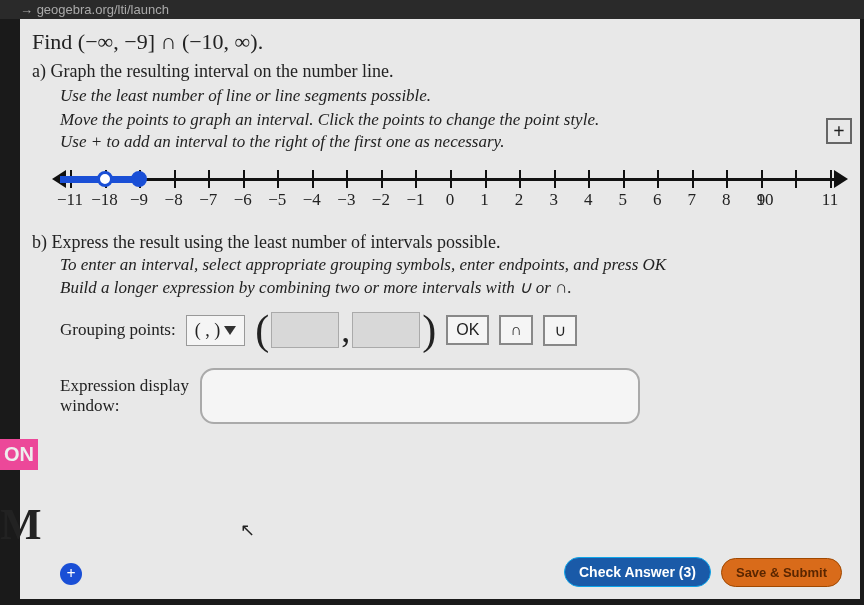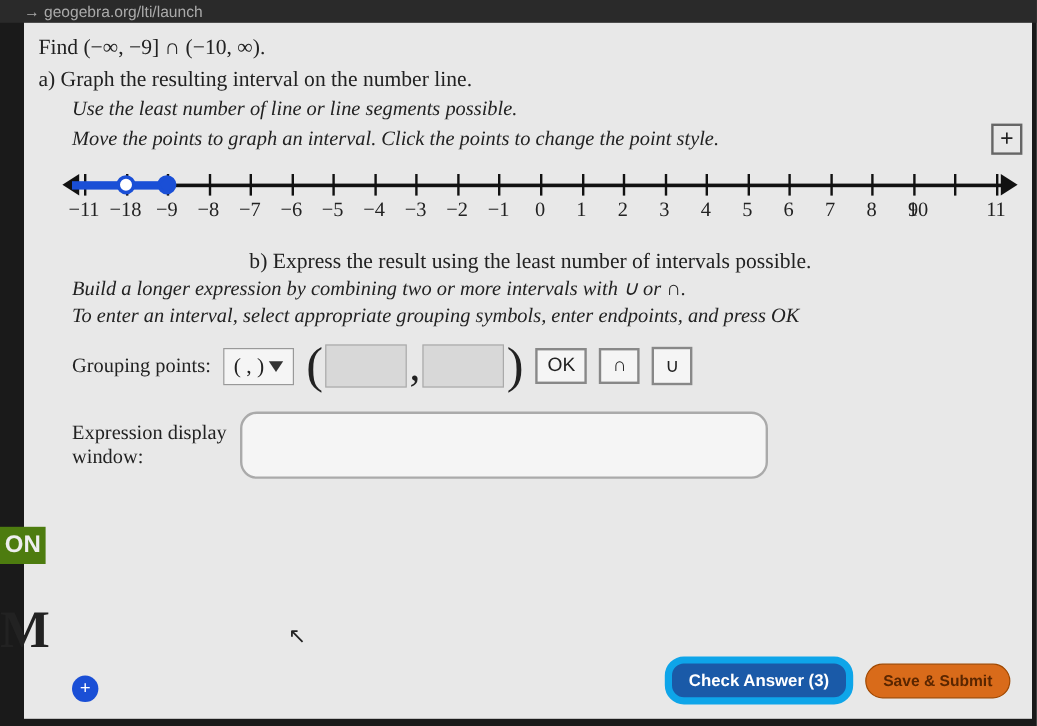--- a/index.html
+++ b/index.html
@@ -20,21 +20,21 @@
     font-size: 13px;
   }
   .page {
     background: #e8e8e8;
     margin-left: 20px;
     width: 840px;
     height: 580px;
     padding: 10px 8px 10px 12px;
     position: relative;
   }
-  .question-title { font-size: 18px; margin-bottom: 6px; }
+  .question-title { font-size: 22px; margin-bottom: 6px; }
   .part-a { font-size: 18px; margin: 4px 0; }
   .instr { font-size: 17px; font-style: italic; margin: 2px 0 2px 28px; }
   .row-plus { display: flex; align-items: center; }
   .plus-box {
     border: 2px solid #666;
     width: 26px; height: 26px;
     display: flex; align-items: center; justify-content: center;
     font-size: 20px; font-weight: bold;
     margin-left: 6px;
   }
@@ -78,21 +78,21 @@
   }
   .pt-open, .pt-closed {
     position: absolute;
     top: 11px;
     width: 16px; height: 16px;
     border-radius: 50%;
     transform: translateX(-50%);
   }
   .pt-open { background: #fff; border: 3px solid #1a4fd6; }
   .pt-closed { background: #1a4fd6; border: 3px solid #1a4fd6; }
-  .part-b { font-size: 18px; margin: 2px 0 2px 0; text-align: center; }
+  .part-b { font-size: 18px; margin: 2px 0 2px 0; }
   .grp-row { display: flex; align-items: center; gap: 10px; margin: 8px 0 8px 28px; }
   .grp-label { font-size: 17px; }
   .grp-select {
     border: 1px solid #999; background: #f5f5f5;
     padding: 4px 8px; font-size: 18px;
     display: flex; align-items: center; gap: 4px;
   }
   .tri-down {
     width: 0; height: 0;
     border-left: 6px solid transparent;
@@ -118,21 +118,21 @@
   .expr-label { font-size: 17px; width: 130px; }
   .expr-box {
     border: 2px solid #aaa;
     border-radius: 14px;
     width: 440px; height: 56px;
     background: #f5f5f5;
   }
   .left-tag {
     position: absolute;
     left: -20px; top: 420px;
-    background: #4d7c0f; color: #eee;
+    background: #ec4899; color: #eee;
     font-family: Arial, sans-serif;
     font-size: 20px; font-weight: bold;
     padding: 4px 4px;
   }
   .left-tag2 {
     position: absolute;
     left: -20px; top: 480px;
     color: #222;
     font-family: Georgia, serif;
     font-size: 44px; font-weight: bold;
@@ -146,21 +146,21 @@
     position: absolute;
     bottom: 12px; right: 18px;
     display: flex; gap: 10px; align-items: center;
   }
   .btn-check {
     background: #1a5aa8; color: #fff;
     border-radius: 16px;
     padding: 6px 14px;
     font-family: Arial, sans-serif;
     font-size: 14px; font-weight: bold;
-    border: 6px solid #0ea5e9;
+    border: 1px solid #0ea5e9;
   }
   .btn-save {
     background: #d96b1a; color: #5a2600;
     border-radius: 16px;
     padding: 6px 14px;
     font-family: Arial, sans-serif;
     font-size: 13px; font-weight: bold;
     border: 1px solid #a04800;
   }
   .add-circle {
@@ -181,20 +181,21 @@
 
 <div class="page">
 
   <div class="question-title">Find (−∞, −9] ∩ (−10, ∞).</div>
 
   <div class="part-a">a) Graph the resulting interval on the number line.</div>
   <div class="instr">Use the least number of line or line segments possible.</div>
   <div class="row-plus">
     <div style="flex:1">
       <div class="instr">Move the points to graph an interval. Click the points to change the point style.</div>
+      <div class="instr">Use + to add an interval to the right of the first one as necessary.</div>
     </div>
     <div class="plus-box">+</div>
   </div>
 
   <div class="numline">
     <div class="nl-arrow-left"></div>
     <div class="nl-axis"></div>
     <div class="nl-arrow-right"></div>
     <div id="nl-ticks">
         <div class="tick" style="left: 10px;"></div>
@@ -244,22 +245,22 @@
         <div class="tick" style="left: 770px;"></div>
         <div class="tick-label" style="left: 770px;">11</div>
       </div>
     <div class="segment" style="left: 0px; width: 44.5455px;"></div>
       <div class="segment" id="nl-seg" style="left: 44.5455px; width: 34.5455px;"></div>
     <div class="pt-open" id="nl-open" style="left: 44.5455px;"></div>
     <div class="pt-closed" id="nl-closed" style="left: 79.0909px;"></div>
   </div>
 
   <div class="part-b">b) Express the result using the least number of intervals possible.</div>
+  <div class="instr">To enter an interval, select appropriate grouping symbols, enter endpoints, and press OK</div>
   <div class="instr">Build a longer expression by combining two or more intervals with ∪ or ∩.</div>
-  <div class="instr">To enter an interval, select appropriate grouping symbols, enter endpoints, and press OK</div>
 
   <div class="grp-row">
     <span class="grp-label">Grouping points:</span>
     <div class="grp-select">
       <span>( , )</span>
       <span class="tri-down"></span>
     </div>
     <div class="interval-editor">
       <span class="paren">(</span>
       <input class="slot" style="">

